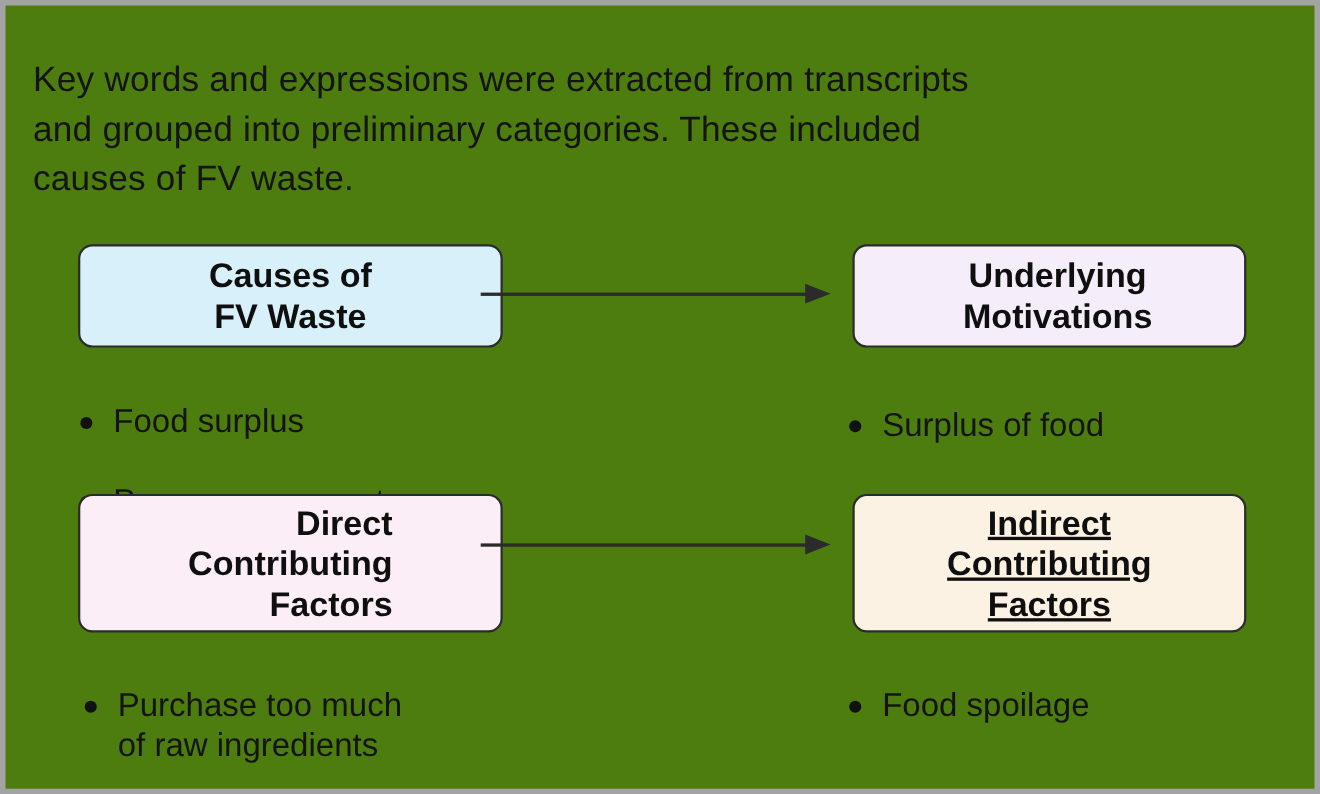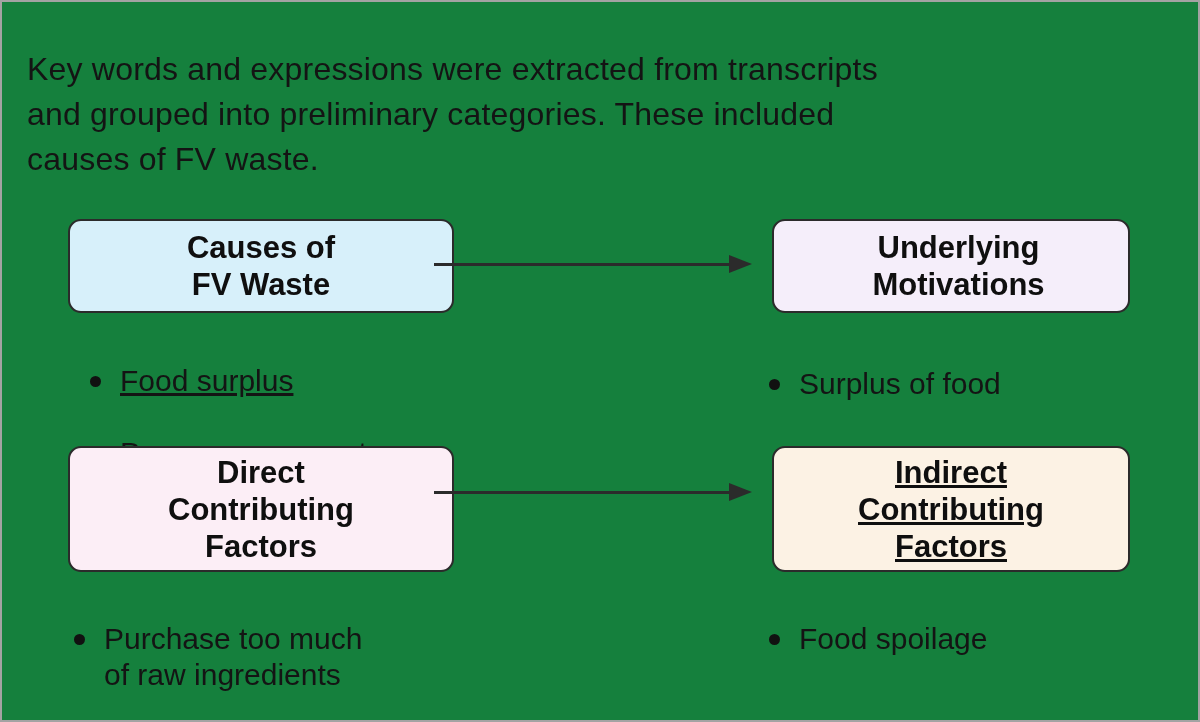--- a/index.html
+++ b/index.html
@@ -10,22 +10,22 @@
     background: #ffffff;
     font-family: "Liberation Sans", "DejaVu Sans", sans-serif;
     color: #111111;
     overflow: hidden;
   }
 
   .frame {
     position: relative;
     width: 1200px;
     height: 722px;
-    background: #15803d;
-    border: 2px solid #a3a3a3;
+    background: #4d7c0f;
+    border: 5px solid #a3a3a3;
   }
 
   .intro {
     position: absolute;
     left: 25px;
     top: 45px;
     font-size: 32px;
     line-height: 45px;
     white-space: pre-line;
     color: #141414;
@@ -69,21 +69,21 @@
     content: "";
     position: absolute;
     left: 12px;
     top: 13px;
     width: 11px;
     height: 11px;
     border-radius: 50%;
     background: #111111;
   }
 
-  .list-causes     { left: 76px;  top: 325px; width: 372px; text-decoration: underline; }
+  .list-causes     { left: 56px;  top: 325px; width: 372px; }
   .list-underlying { left: 755px; top: 328px; width: 360px; }
   .list-direct     { left: 60px;  top: 583px; width: 400px; }
   .list-indirect   { left: 755px; top: 583px; width: 360px; }
 
   .arrow {
     position: absolute;
     height: 18px;
   }
   .arrow .shaft {
     position: absolute;
@@ -127,21 +127,21 @@
   </ul>
 
   <div class="node-box box-underlying" style="background: rgb(245, 238, 250); padding-left: 15px;">
     <span>Underlying
 Motivations</span>
   </div>
   <ul class="bullets list-underlying">
     <li>Surplus of food</li>
   </ul>
 
-  <div class="node-box box-direct" style="background: rgb(252, 238, 246);">
+  <div class="node-box box-direct" style="background: rgb(252, 238, 246); text-align: right;">
     <span>Direct
 Contributing
 Factors</span>
   </div>
   <ul class="bullets list-direct">
     <li>Purchase too much
 of raw ingredients</li>
     
   </ul>
 

